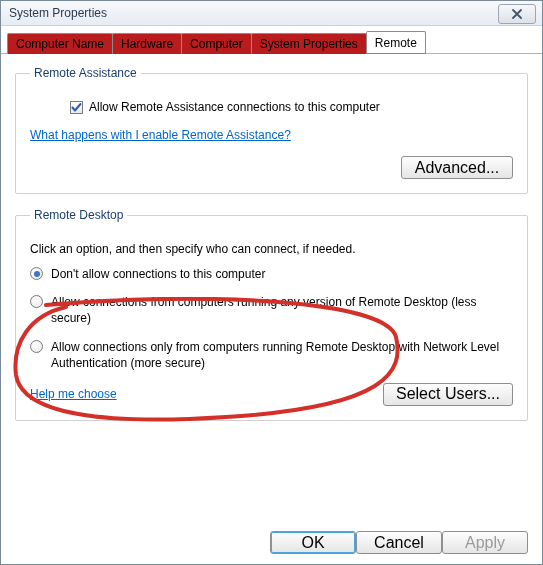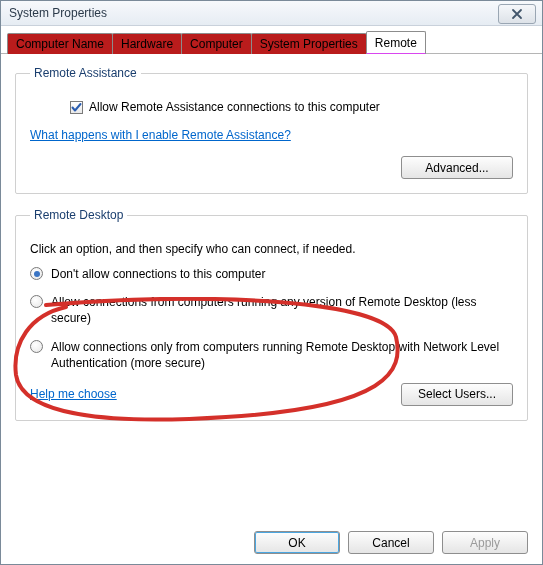--- a/index.html
+++ b/index.html
@@ -110,21 +110,21 @@
     color: #0066cc;
     text-decoration: underline;
     cursor: pointer;
   }
   .btn {
     min-width: 86px;
     height: 23px;
     border: 1px solid #8e8e8e;
     border-radius: 3px;
     background: linear-gradient(to bottom, #fdfdfd, #e5e5e5);
-    font-size: 12px;
+    font-size: 16px;
     padding: 0 12px;
     cursor: pointer;
     display: inline-flex;
     align-items: center;
     justify-content: center;
   }
   .btn:disabled, .btn.disabled {
     color: #9b9b9b;
     cursor: default;
   }
@@ -172,21 +172,21 @@
     display: flex;
     align-items: center;
     justify-content: space-between;
     margin-top: 2px;
   }
   .footer {
     position: absolute;
     right: 14px;
     bottom: 10px;
     display: flex;
-    gap: 8px;
+    gap: 0;
   }
   .footer .btn { width: 86px; }
   .annotation {
     position: absolute;
     pointer-events: none;
   }
 </style>
 </head>
 <body>
 

